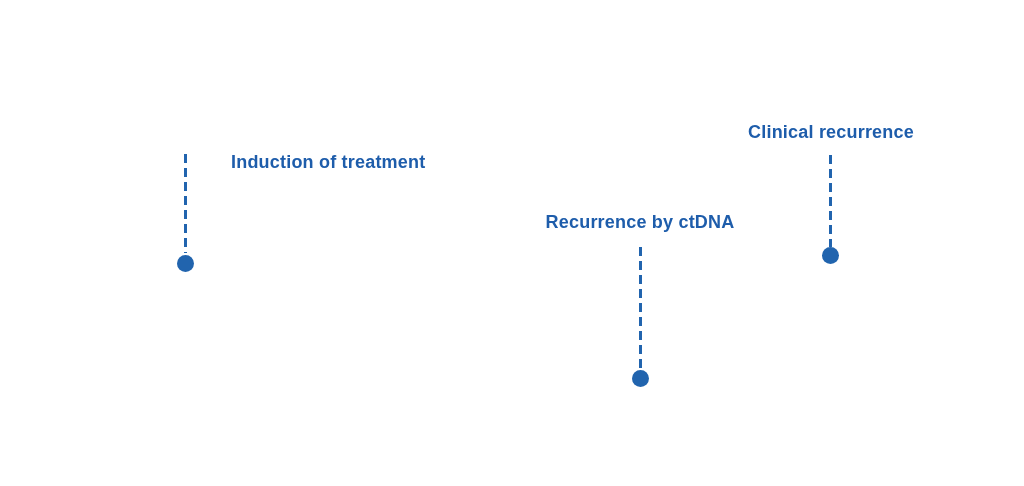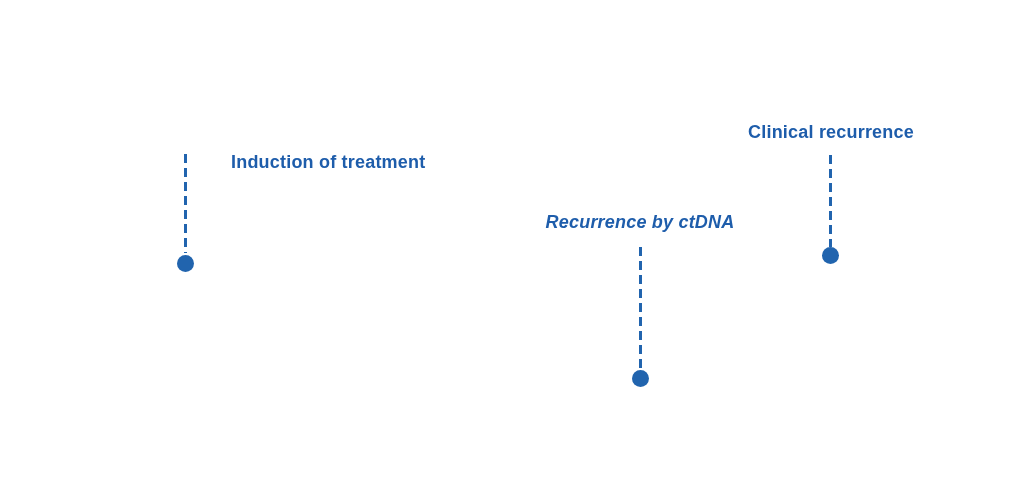--- a/index.html
+++ b/index.html
@@ -46,21 +46,21 @@
     border-radius: 50%;
     background: var(--marker);
   }
 
   
   #lbl-induction  { left: 199px; top: 150px; margin-left: 32px; }
   #line-induction { left: 184px; top: 154px; height: 99px; }
   #dot-induction  { left: 177px; top: 255px; }
 
   
-  #lbl-ctdna  { left: 640px; top: 210px; font-style: italic; }
+  #lbl-ctdna  { left: 640px; top: 210px; }
   #line-ctdna { left: 639px; top: 247px; height: 122px; }
   #dot-ctdna  { left: 632px; top: 370px; }
 
   
   #lbl-clinical  { left: 831px; top: 120px; }
   #line-clinical { left: 829px; top: 155px; height: 92px; }
   #dot-clinical  { left: 822px; top: 247px; }
 </style>
 </head>
 <body>

